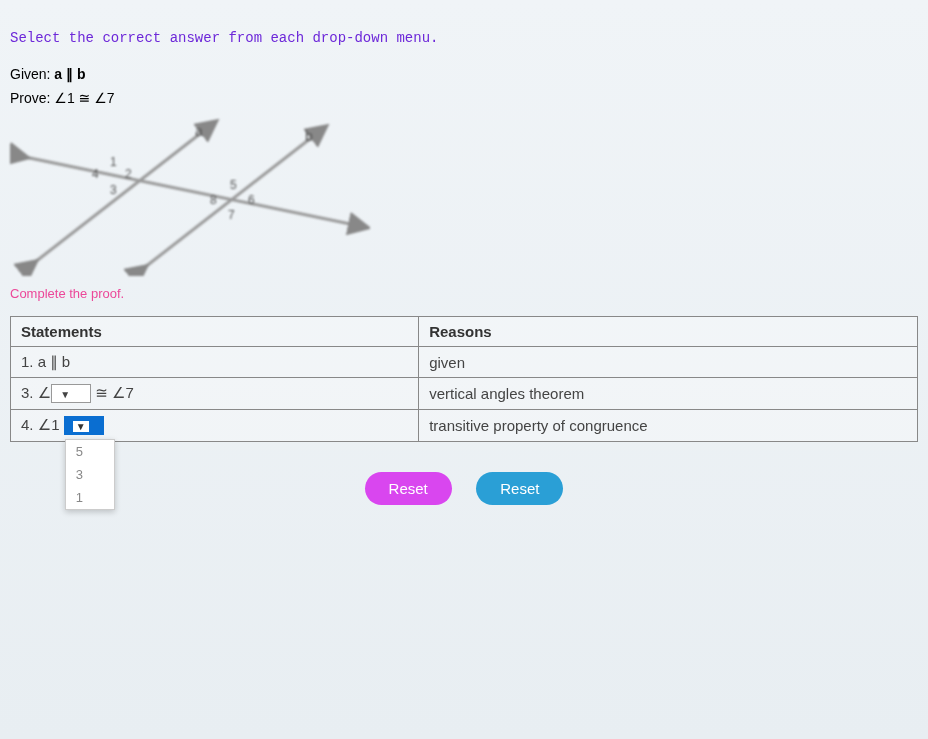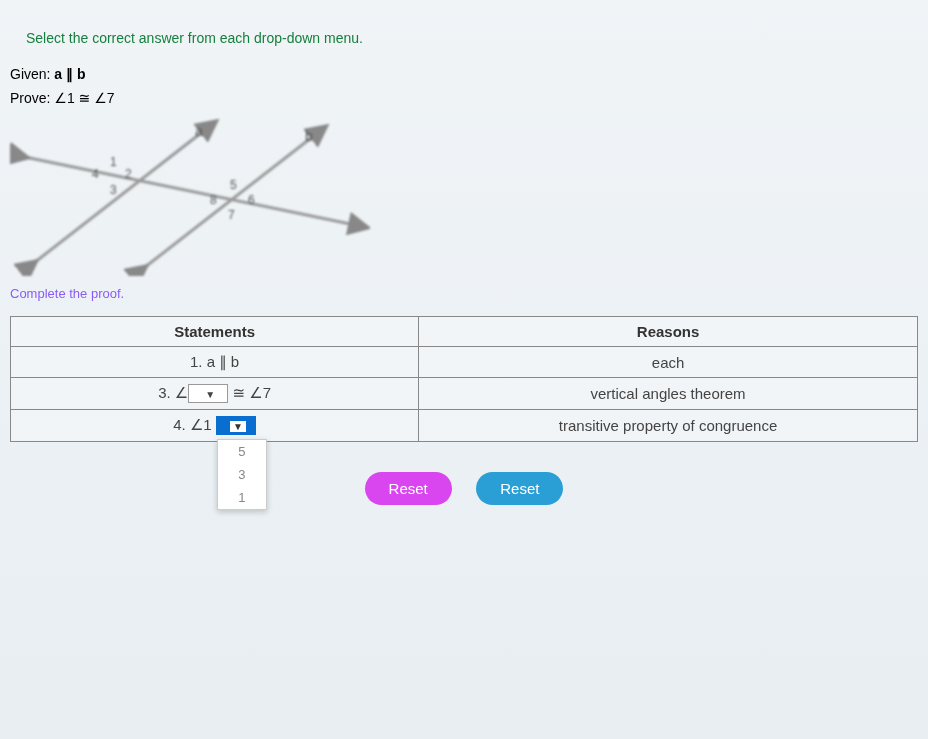--- a/index.html
+++ b/index.html
@@ -7,52 +7,53 @@
       font-family: Arial, Helvetica, sans-serif;
       background: linear-gradient(to bottom, #f0f4f7, #e8eef2);
       width: 928px;
       height: 739px;
       padding: 20px 10px;
       color: #555;
       overflow: hidden;
     }
     .instruction {
       font-size: 14px;
-      color: #15803d;
-      margin: 10px 0 20px 16px;
+      color: #6d28d9;
+      margin: 10px 0 20px 0;
       filter: blur(0.5px);
+      font-family: Liberation Mono, monospace;
     }
     .given, .prove {
       font-size: 14px;
       color: #000000;
       margin: 8px 0;
       filter: blur(0.5px);
     }
     .diagram {
       width: 360px;
       height: 160px;
       margin: 10px 0;
       position: relative;
     }
     .diagram svg { filter: blur(0.8px); }
     .complete {
       font-size: 13px;
-      color: #8b5cf6;
+      color: #ec4899;
       margin: 10px 0 15px 0;
       filter: blur(0.5px);
     }
     table {
       width: 100%;
       border-collapse: collapse;
       background: rgba(255,255,255,0.3);
     }
     th, td {
       border: 1px solid #888;
       padding: 6px 10px;
-      text-align: center;
+      text-align: left;
       font-size: 15px;
       color: #444;
       font-weight: normal;
     }
     th {
       font-weight: 600;
       color: #333;
     }
     .col-statements { width: 45%; }
     .col-reasons { width: 55%; }
@@ -159,21 +160,21 @@
   <tbody>
       <tr>
     <th class="col-statements">Statements</th>
     <th class="col-reasons">Reasons</th>
   </tr>
   <tr>
     <td>
       <span>1.</span>
       <span>a ∥ b</span>
     </td>
-    <td>each</td>
+    <td>given</td>
   </tr>
   <tr>
     <td class="row3-cell">
       <span>3.</span>
       <span class="angle">∠</span><span class="dropdown"><span></span><span class="chev">▼</span></span>
       <span class="angle"> ≅ ∠7</span>
     </td>
     <td>vertical angles theorem</td>
   </tr>
   <tr>

